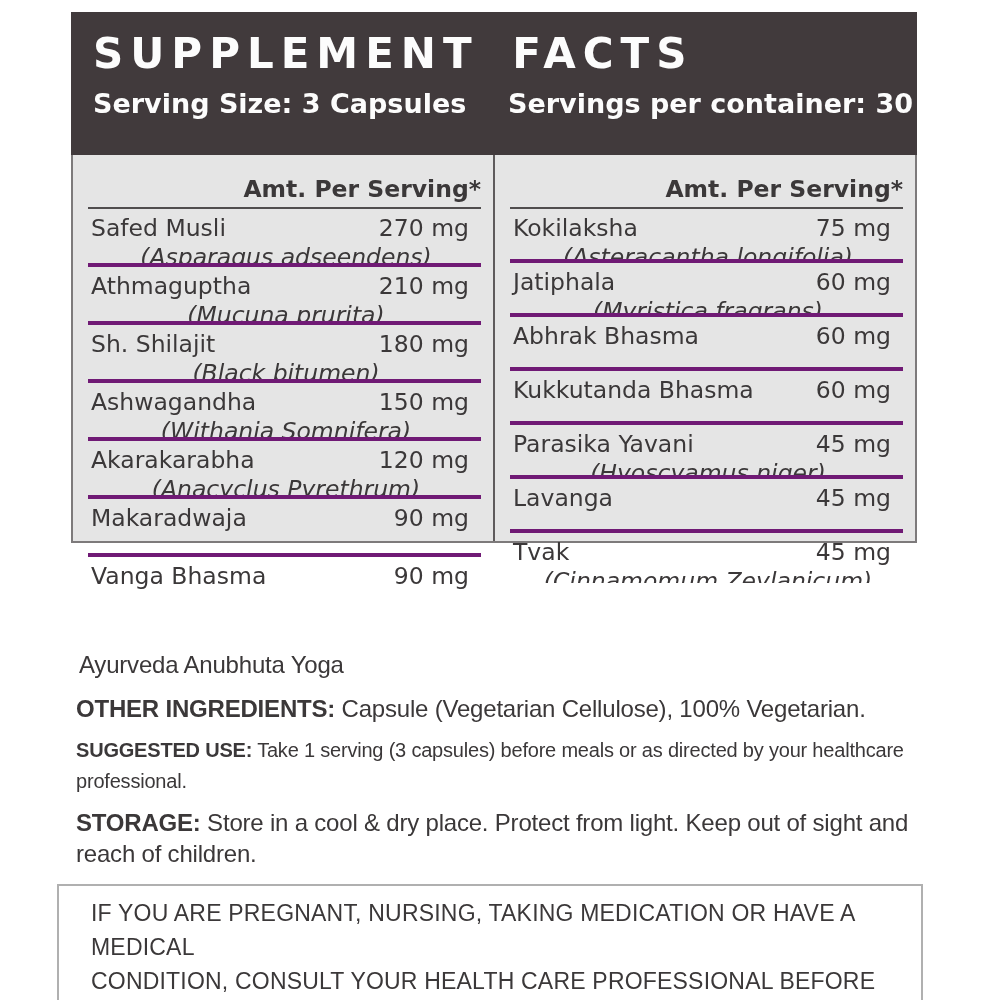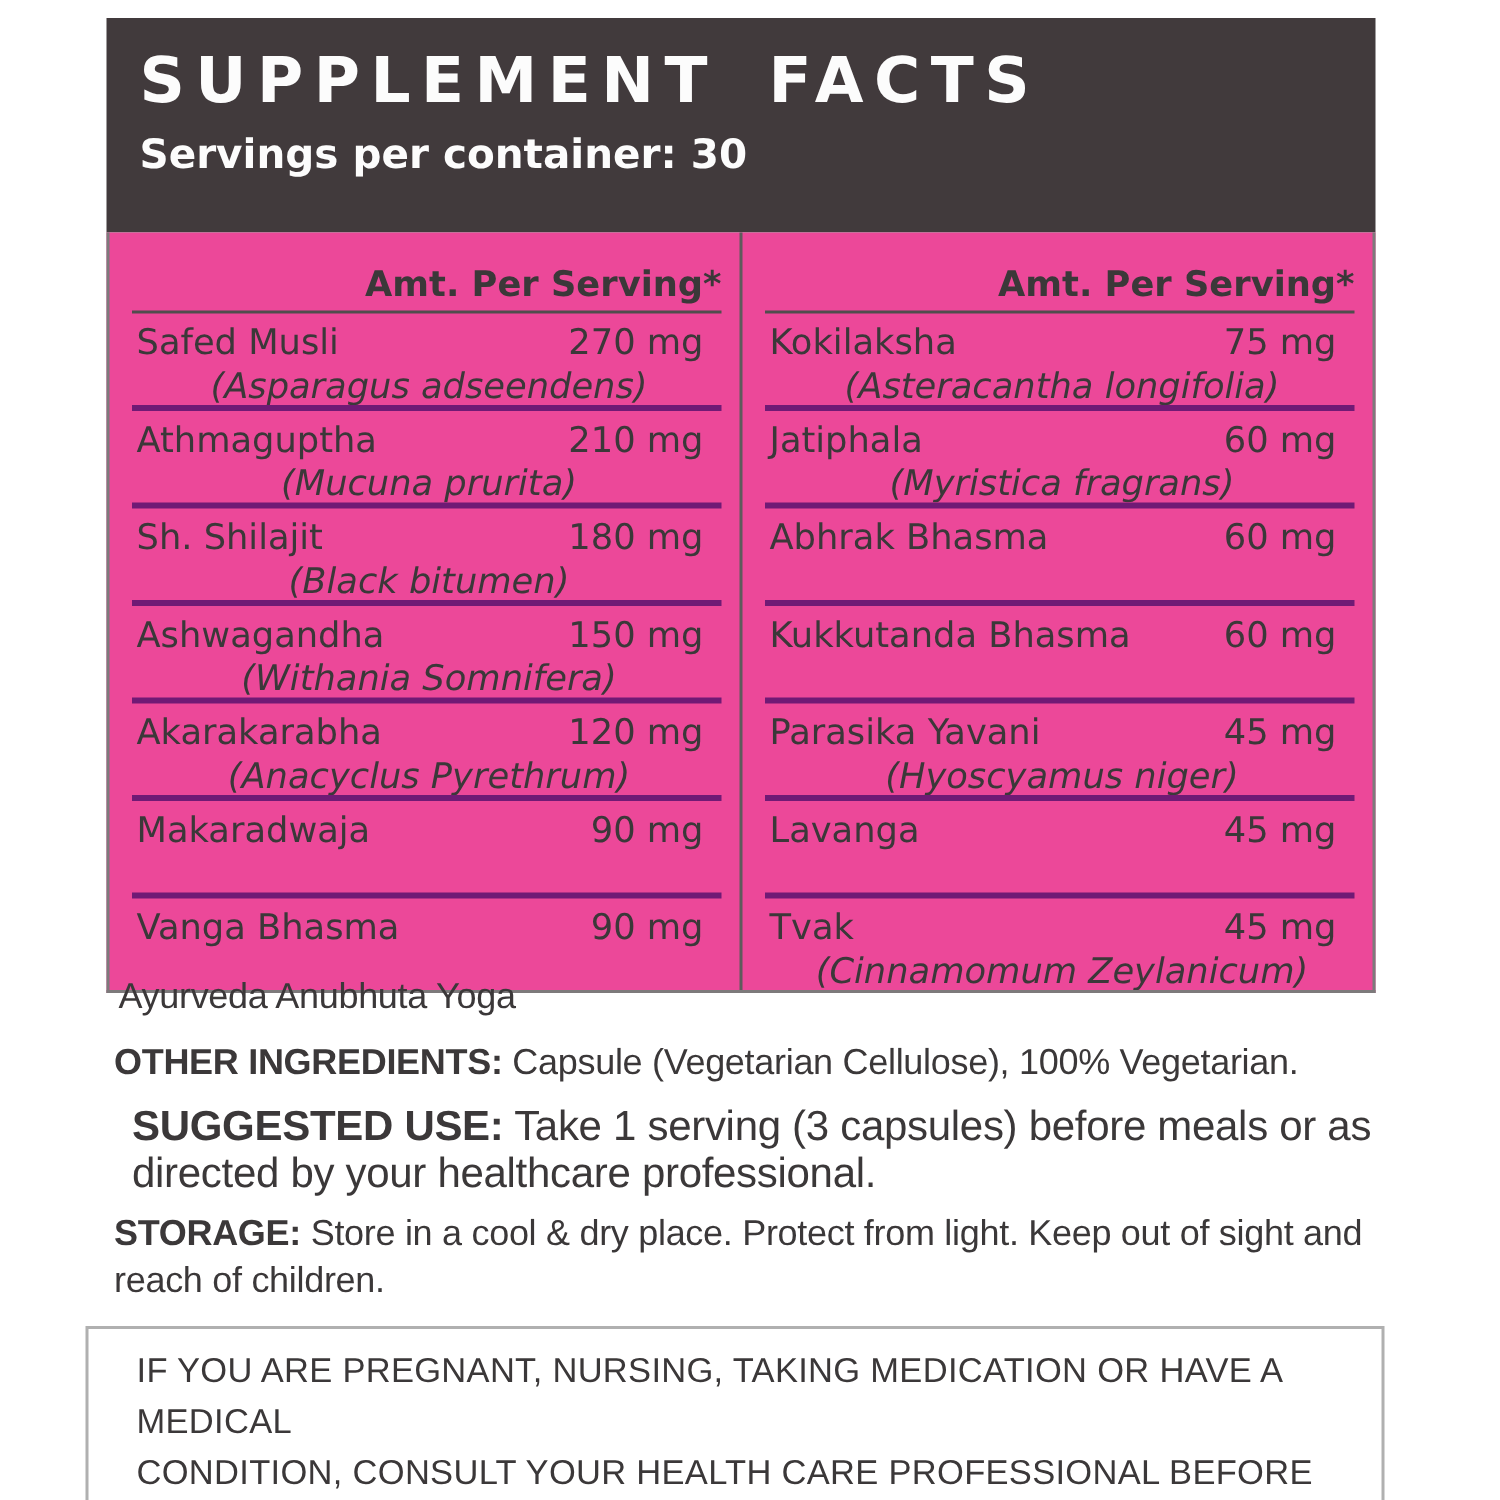--- a/index.html
+++ b/index.html
@@ -13,22 +13,22 @@
   .panel-header {
     background:#413a3c; color:#fcfcfc; height:143px; padding:16px 0 0 22px;
   }
   .title {
     font-size:42px; font-weight:bold; letter-spacing:7px; word-spacing:12px;
     line-height:52px; white-space:nowrap;
   }
   .serving-row { display:flex; margin-top:8px; font-size:27px; font-weight:bold; }
   .serving-size { width:415px; }
   .panel-body {
-    height:507px; border:2px solid #7d7a7b; border-top:none; display:flex;
-    background:#ec4899;
+    height:388px; border:2px solid #7d7a7b; border-top:none; display:flex;
+    background:#e5e5e5;
   }
   .col { display:flex; flex-direction:column; }
   .col-left  { width:422px; border-right:2px solid #5f5b5c; }
   .col-right { flex:1; }
   .col-head {
     text-align:right; font-weight:bold; font-size:23.5px;
     padding:22px 12px 6px 0; line-height:24px;
   }
   .head-rule { border-bottom:2px solid #504d4e; margin:0 12px 0 15px; }
   .rows { flex:1; display:flex; flex-direction:column; }
@@ -40,40 +40,41 @@
   .row-top {
     display:flex; justify-content:space-between; font-size:23.5px;
     line-height:29px; padding-left:3px; padding-right:12px;
   }
   .latin { font-style:italic; font-size:23.5px; line-height:28px; padding-left:3px;text-align:center; }
   .amount { white-space:nowrap; }
   
   .note { font-family:"Liberation Sans", sans-serif; letter-spacing:-0.2px; }
   .yoga { position:absolute; left:79px; top:651px; font-size:24px; }
   .other { position:absolute; left:76px; top:694px; width:850px; font-size:24px; line-height:30px; }
-  .use { position:absolute; left:88px; top:735px; width:838px; font-size:28px; line-height:31px; }
+  .use { position:absolute; left:76px; top:735px; width:838px; font-size:20px; line-height:31px; }
   .storage { position:absolute; left:76px; top:807px; width:845px; font-size:24px; line-height:31px; }
   .note b { letter-spacing:-0.2px; }
   
   .warning {
     position:absolute; left:57px; top:884px; width:866px; height:130px;
     border:2px solid #b0b0b0; padding:10px 10px 0 32px;
     font-family:"Liberation Sans", sans-serif; font-size:23px; line-height:34px;
     letter-spacing:0.2px;
   }
 </style>
 </head>
 <body>
 
 <div class="page">
 
   <div class="panel">
     <div class="panel-header">
       <div class="title">SUPPLEMENT FACTS</div>
       <div class="serving-row">
+        <span class="serving-size">Serving Size: 3 Capsules</span>
         <span>Servings per container: 30</span>
       </div>
     </div>
 
     <div class="panel-body">
 
       <div class="col col-left">
         <div class="col-head">Amt. Per Serving*</div>
         <div class="head-rule"></div>
         <div class="rows">

